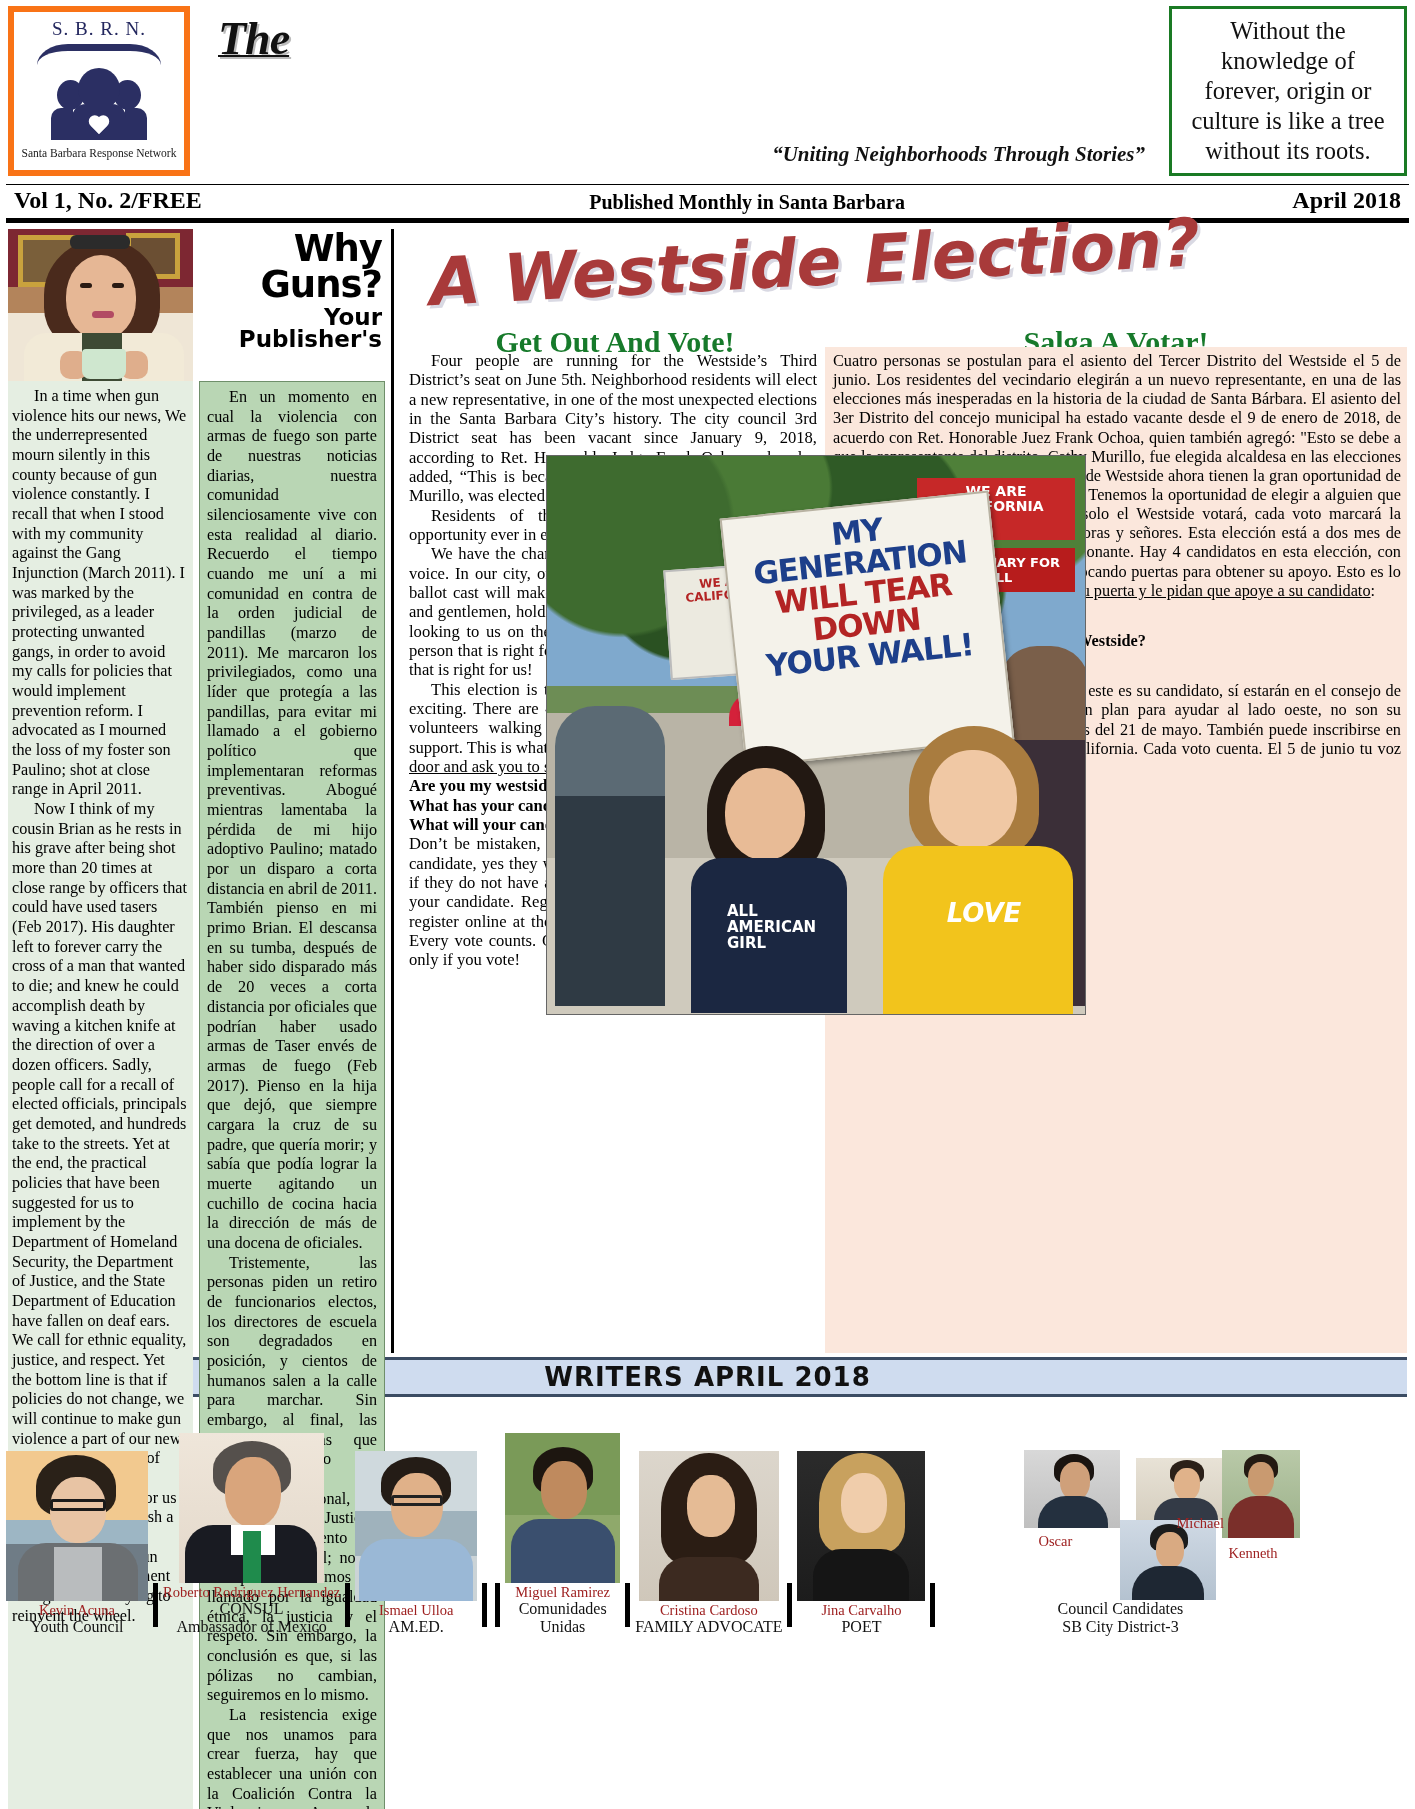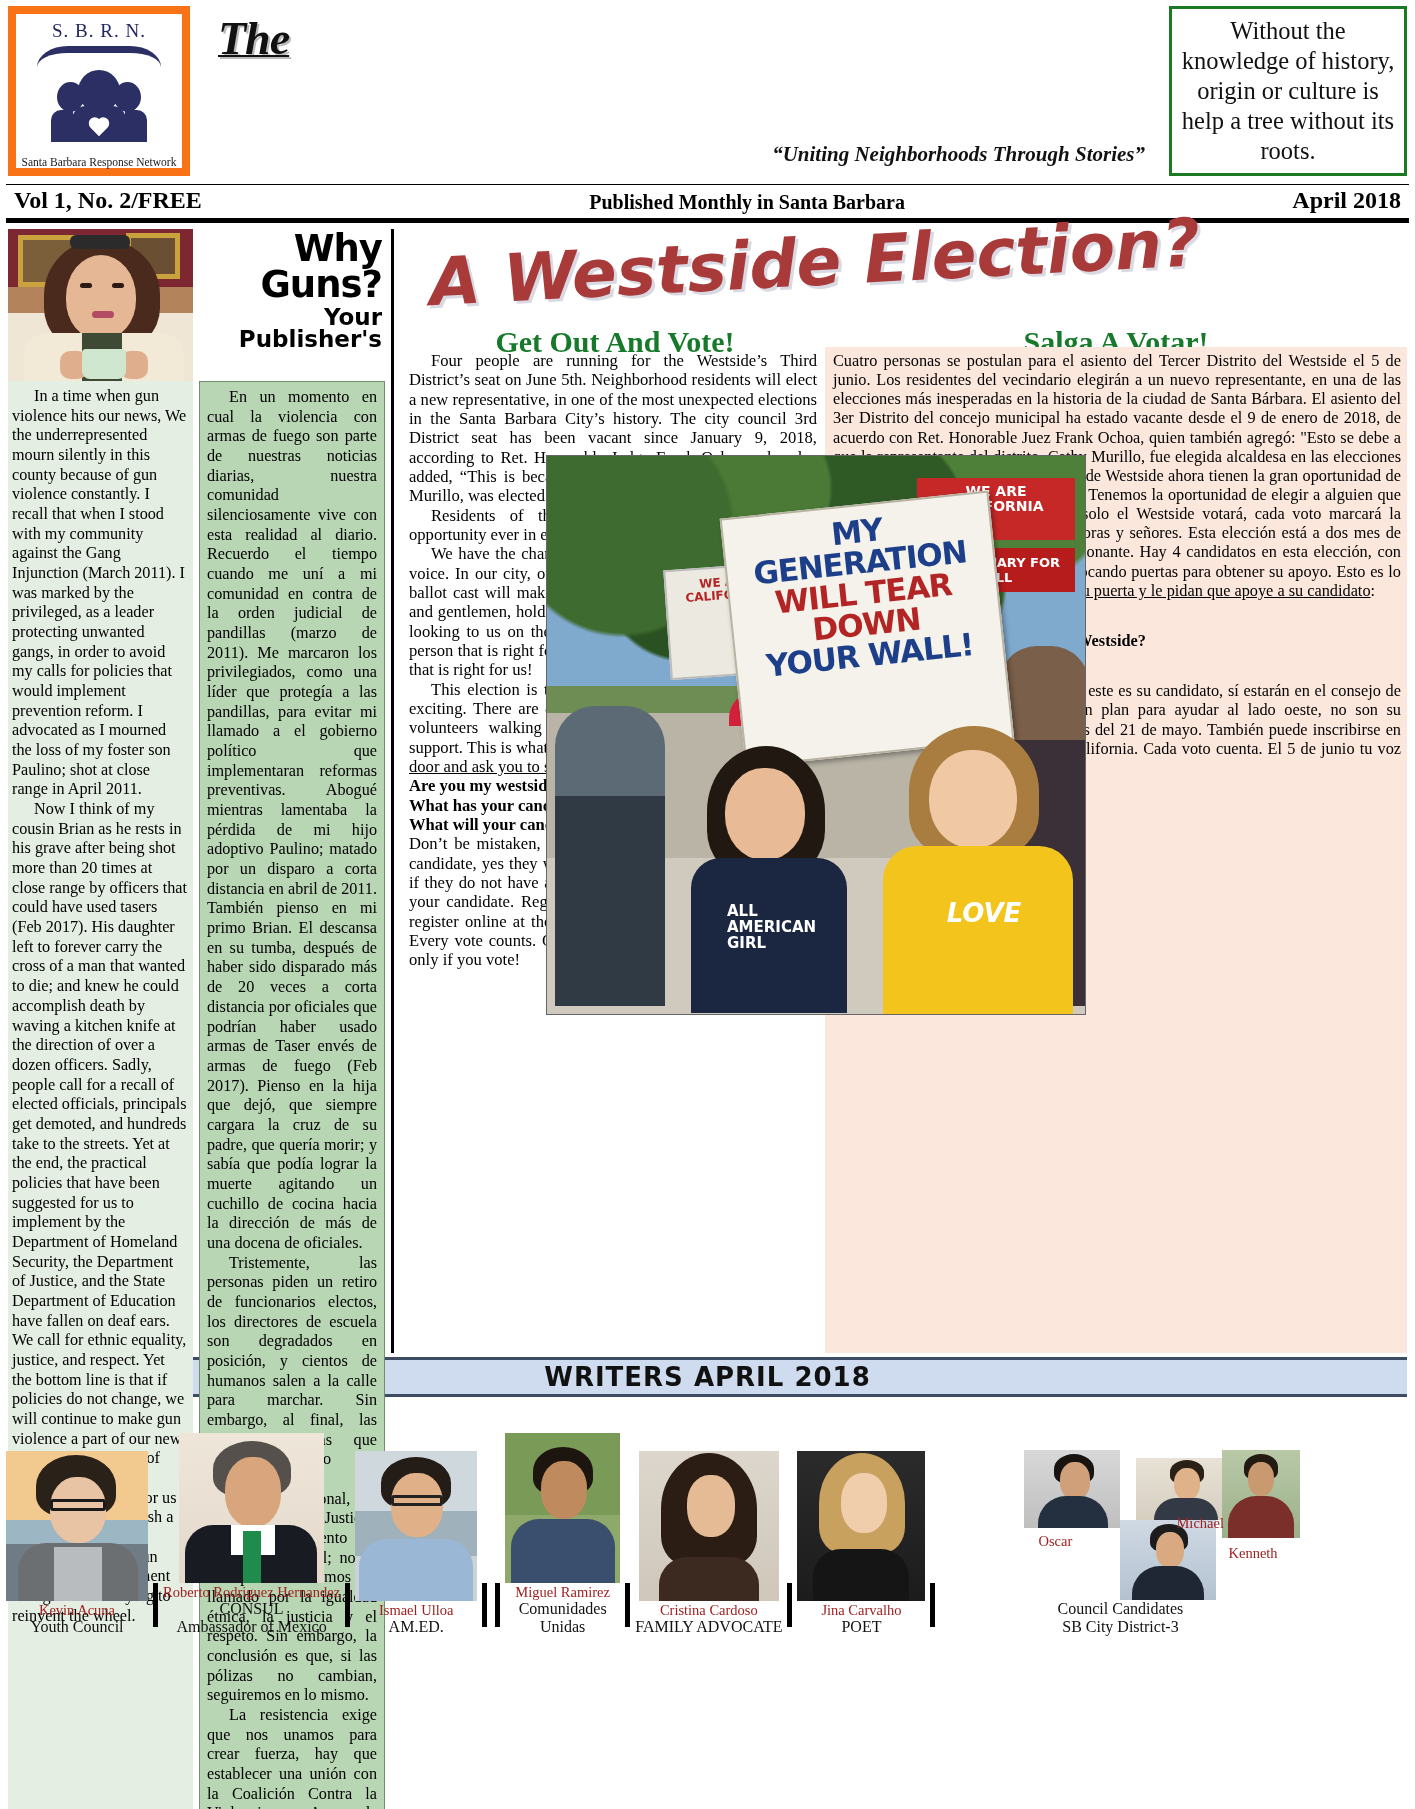--- a/index.html
+++ b/index.html
@@ -13,21 +13,21 @@
     overflow: hidden;
   }
 
   
   .masthead {
     display:flex; align-items:stretch;
     height: 182px; padding: 6px 8px 0 8px;
   }
   .logo-box {
     width: 182px; height: 170px;
-    border: 8px solid #f97316;
+    border: 6px solid #f97316;
     background:#fff;
     display:flex; flex-direction:column; align-items:center; justify-content:flex-start;
     padding-top: 6px;
     flex: none;
   }
   .logo-sbrn {
     font-family:"Liberation Serif", serif;
     font-size: 19px; letter-spacing:1px; color:#23275e; font-weight:400;
     margin-bottom:-2px;
   }
@@ -43,21 +43,21 @@
   .fig-body { position:absolute; left:43px; top:66px; width:54px; height:36px; background:#2b2f63; border-radius:14px 14px 0 0;}
   .fig-arm-l { position:absolute; left:22px; top:70px; width:22px; height:32px; background:#2b2f63; border-radius:10px 0 0 0;}
   .fig-arm-r { position:absolute; left:96px; top:70px; width:22px; height:32px; background:#2b2f63; border-radius:0 10px 0 0;}
   .fig-heart { position:absolute; left:58px; top:78px; width:24px; height:22px; }
   .fig-heart:before, .fig-heart:after{
     content:""; position:absolute; top:0; width:12px; height:18px;
     background:#fff; border-radius:12px 12px 0 0;
   }
   .fig-heart:before { left:12px; transform:rotate(-45deg); transform-origin: 0 100%; }
   .fig-heart:after  { left:0;  transform:rotate(45deg);  transform-origin:100% 100%; }
-  .logo-caption { font-size:11.5px; color:#1a1a1a; margin-top:20px; font-family:"Liberation Serif", serif;}
+  .logo-caption { font-size:11.5px; color:#1a1a1a; margin-top:9px; font-family:"Liberation Serif", serif;}
 
   .title-block { flex:1; position:relative; padding-left:18px; }
   .the-word {
     position:absolute; left:28px; top:6px;
     font-family:"Liberation Serif", serif; font-style:italic; font-weight:700;
     font-size:46px; color:#111;
     text-shadow: 2px 2px 0 #bbb;
     letter-spacing:-1px;
   }
   .the-word span { text-decoration: underline; text-decoration-thickness:2px; }
@@ -292,21 +292,21 @@
       <div class="fig-heart"></div>
     </div>
     <div class="logo-caption">Santa Barbara Response Network</div>
   </div>
 
   <div class="title-block">
     <div class="the-word"><span>The</span></div>
     <div class="tagline">“Uniting Neighborhoods Through Stories”</div>
   </div>
 
-  <div class="quote-box">Without the knowledge of history, origin or culture is help a tree without its roots.</div>
+  <div class="quote-box">Without the knowledge of forever, origin or culture is like a tree without its roots.</div>
 </div>
 
 <div class="rule-thin"></div>
 <div class="volbar">
   <div>Vol 1, No. 2/FREE</div>
   <div class="mid">Published Monthly in Santa Barbara</div>
   <div>April 2018</div>
 </div>
 <div class="rule-thick"></div>
 

